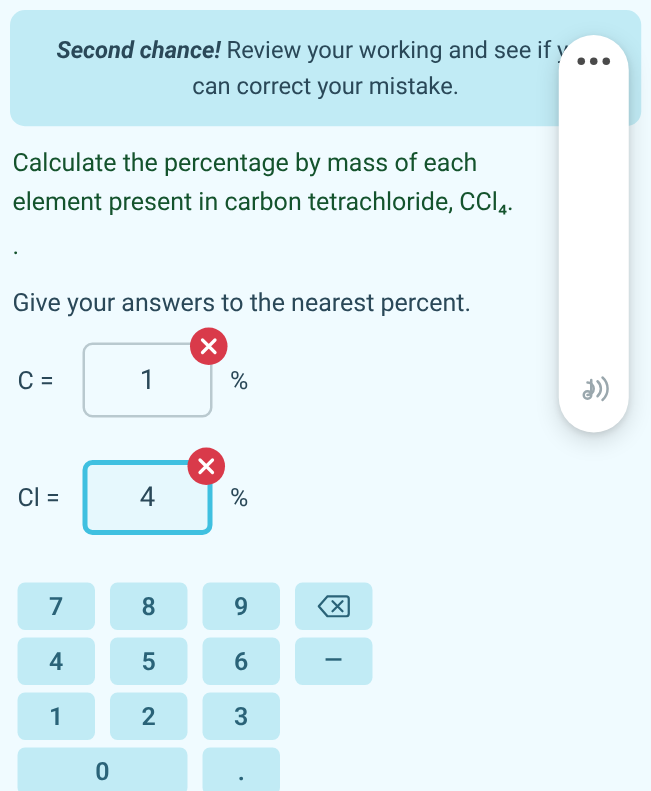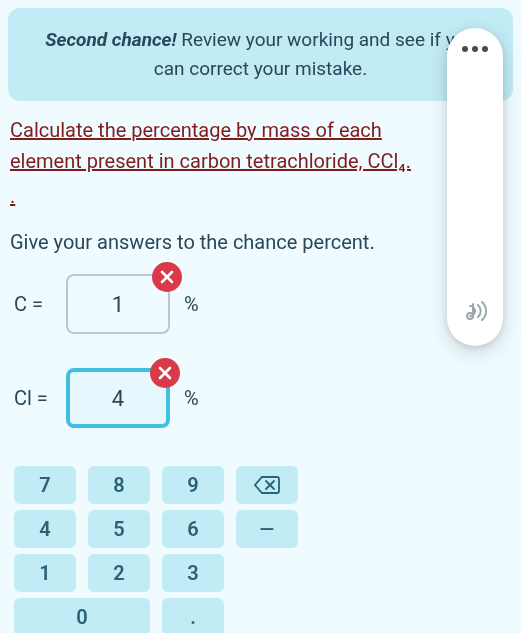--- a/index.html
+++ b/index.html
@@ -20,23 +20,22 @@
     font-size: 19px;
     line-height: 1.5;
     color: #2a4858;
     text-align: center;
   }
   .banner .bold { font-weight: 700; font-style: italic; }
   .question {
     padding: 6px 10px 0 10px;
     font-size: 20px;
     line-height: 1.55;
-    color: #7f1d1d;
+    color: #14532d;
     max-width: 445px;
-    text-decoration: underline;
   }
   .instruction {
     padding: 18px 10px 0 10px;
     font-size: 20px;
     color: #2a4858;
   }
   .answers { padding: 20px 10px 0 14px; }
   .row {
     display: flex;
     align-items: center;
@@ -135,21 +134,21 @@
 
 <div class="banner">
   <span class="bold">Second chance!</span><span> Review your working and see if you can correct your mistake.</span>
 </div>
 
 <div class="question">
   <span>Calculate the percentage by mass of each element present in carbon tetrachloride, CCl₄.</span>
 </div>
 <div class="question" style="padding-top:4px;">.</div>
 
-<div class="instruction">Give your answers to the chance percent.</div>
+<div class="instruction">Give your answers to the nearest percent.</div>
 
 <div class="answers">
   <div class="row">
     <span class="row-label">C =</span>
     <div class="input-box">
       <span>1</span>
       <div class="cross-badge">
         <svg viewBox="0 0 14 14">
             <path d="M2 2 L12 12 M12 2 L2 12" stroke="#fff" stroke-width="2.6" stroke-linecap="round"></path>
           </svg>

